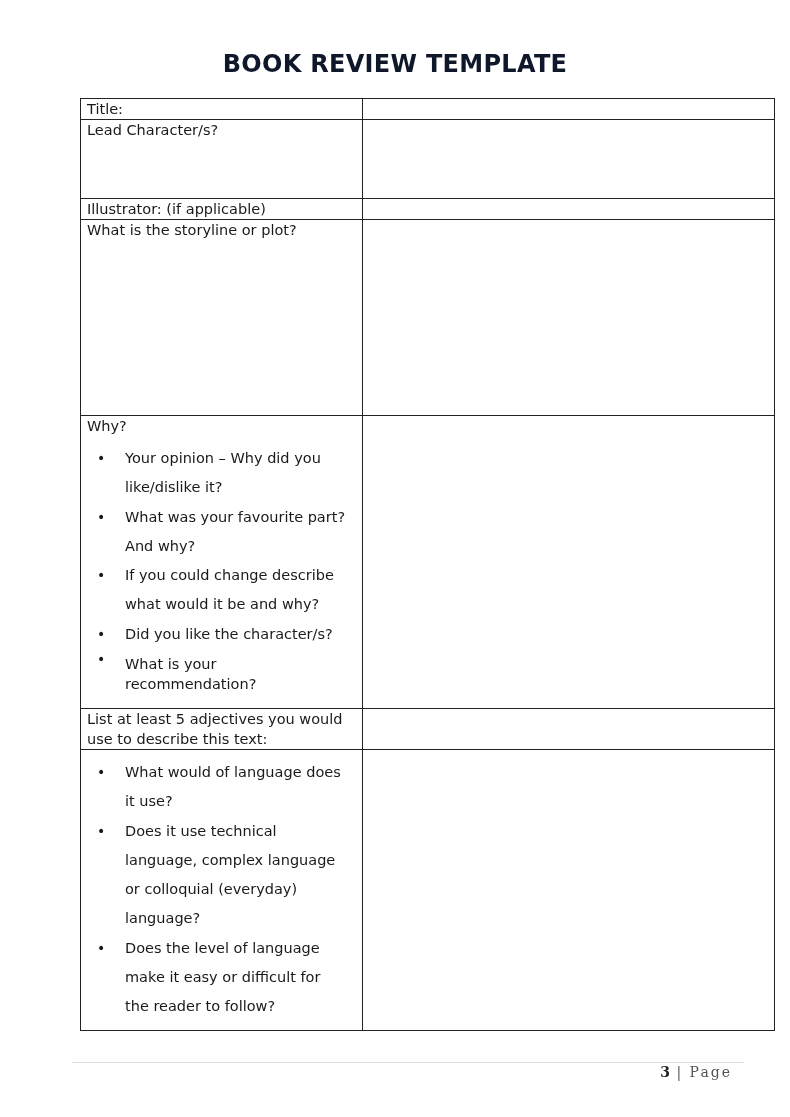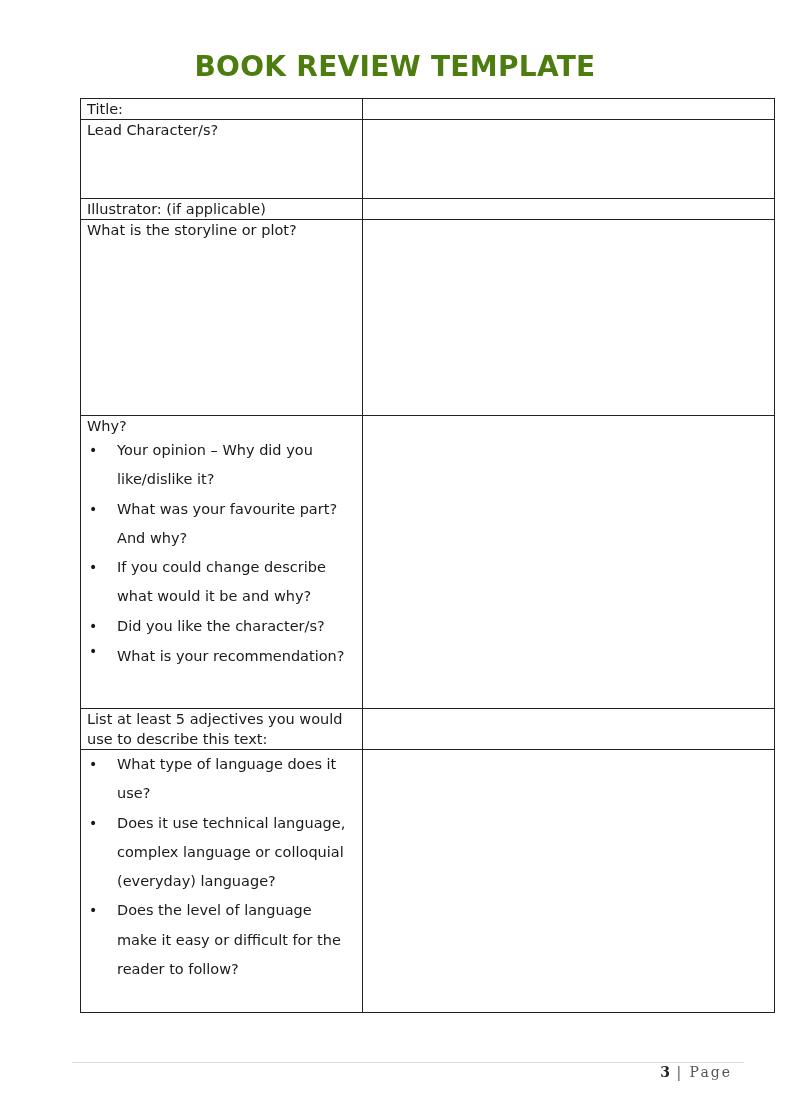--- a/index.html
+++ b/index.html
@@ -1,22 +1,22 @@
 <!DOCTYPE html>
 <html><head>
 <meta charset="utf-8">
 <style>
   html, body { margin: 0; padding: 0; background: #ffffff; }
   body { width: 790px; height: 1117px; position: relative; font-family: "DejaVu Sans", sans-serif; color: #1a1a1a; overflow: hidden; }
-  .title { position: absolute; top: 50px; left: 0; width: 790px; text-align: center; font-family: "DejaVu Sans", sans-serif; font-weight: bold; font-size: 28px; letter-spacing: 0.3px; color: #4d7c0f; }
+  .title { position: absolute; top: 50px; left: 0; width: 790px; text-align: center; font-family: "DejaVu Sans", sans-serif; font-weight: bold; font-size: 24px; letter-spacing: 0.3px; color: #0f172a; }
   table.review { position: absolute; top: 98px; left: 80px; width: 694px; border-collapse: collapse; table-layout: fixed; }
   table.review td { border: 1.5px solid #222; vertical-align: top; padding: 0 6px; font-size: 14.5px; line-height: 20px; }
   col.c1 { width: 282px; }
   col.c2 { width: 412px; }
-  ul.bl { margin: 0; padding: 0; list-style: none; }
+  ul.bl { margin: 8px; padding: 0; list-style: none; }
   ul.bl li { position: relative; padding-left: 30px; }
   ul.bl li::before { content: "\2022"; position: absolute; left: 2px; top: 0; font-size: 14px; }
   ul.bl.spaced li { line-height: 29.3px; }
   .footer-line { position: absolute; top: 1062px; left: 72px; width: 672px; border-top: 1px solid #ddd; }
   .footer { position: absolute; top: 1064px; right: 58px; font-family: "DejaVu Serif", serif; font-size: 14px; color: #555; letter-spacing: 2px; }
   .footer .num { color: #222; font-weight: bold; letter-spacing: 0; }
 </style>
 </head>
 <body>
 
@@ -57,21 +57,21 @@
     </td>
     <td></td>
   </tr>
   <tr style="height:40px">
     <td>List at least 5 adjectives you would use to describe this text:</td>
     <td></td>
   </tr>
   <tr style="height:263px">
     <td>
       <ul class="bl spaced">
-        <li>What type of language does it use?</li>
+        <li>What would of language does it use?</li>
         <li>Does it use technical language, complex language or colloquial (everyday) language?</li>
         <li> Does the level of language make it easy or difficult for the reader to follow?</li>
       </ul>
     </td>
     <td></td>
   </tr>
 </tbody>
   </table>
 
 <div class="footer-line"></div>

